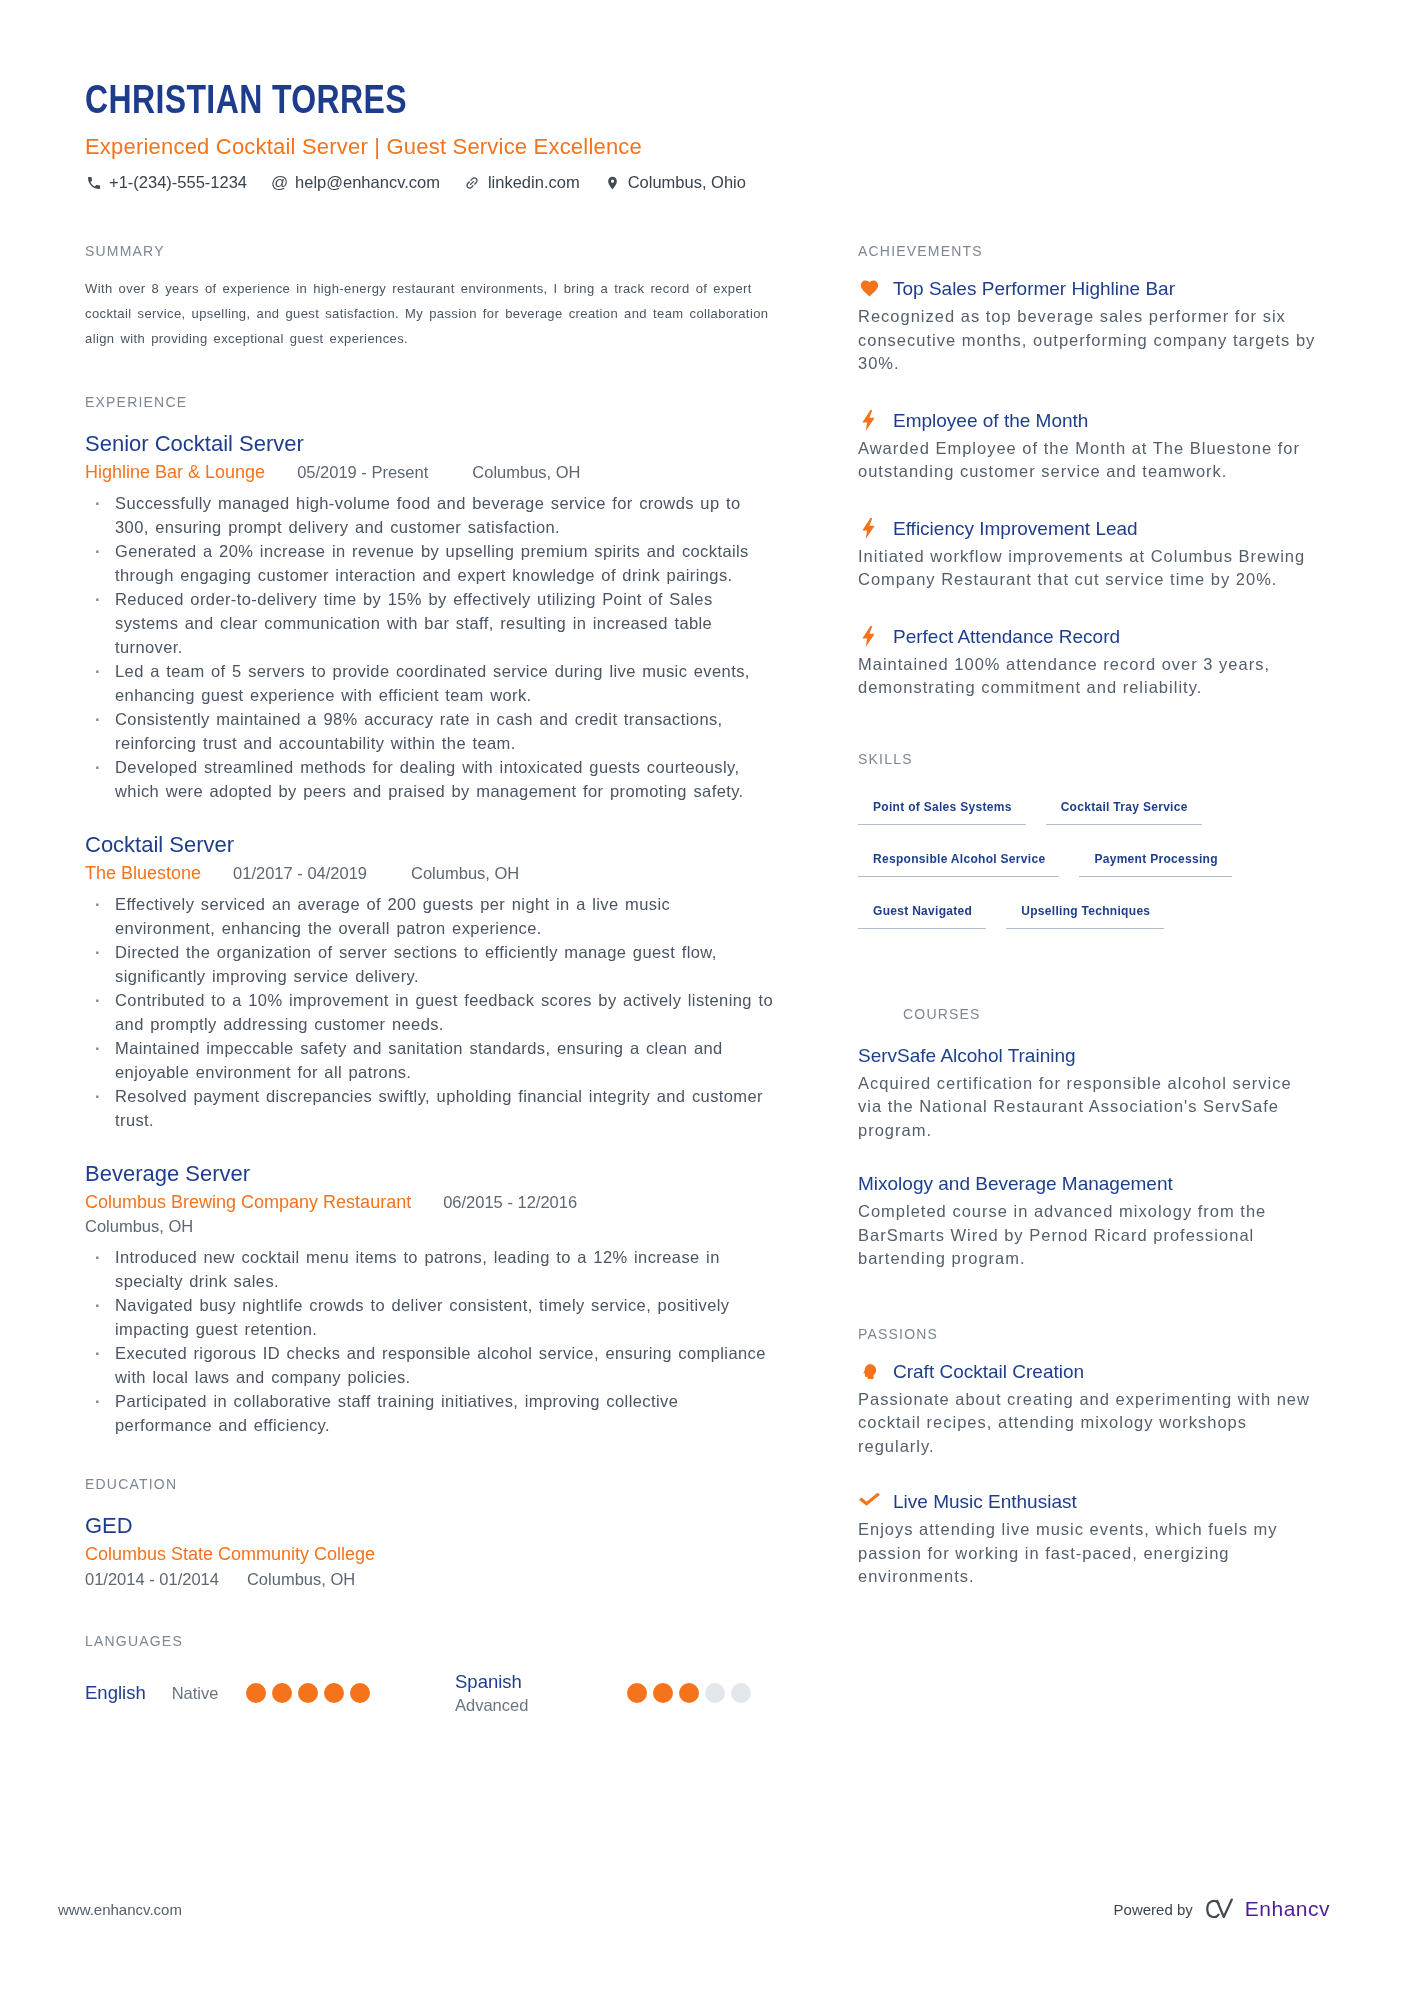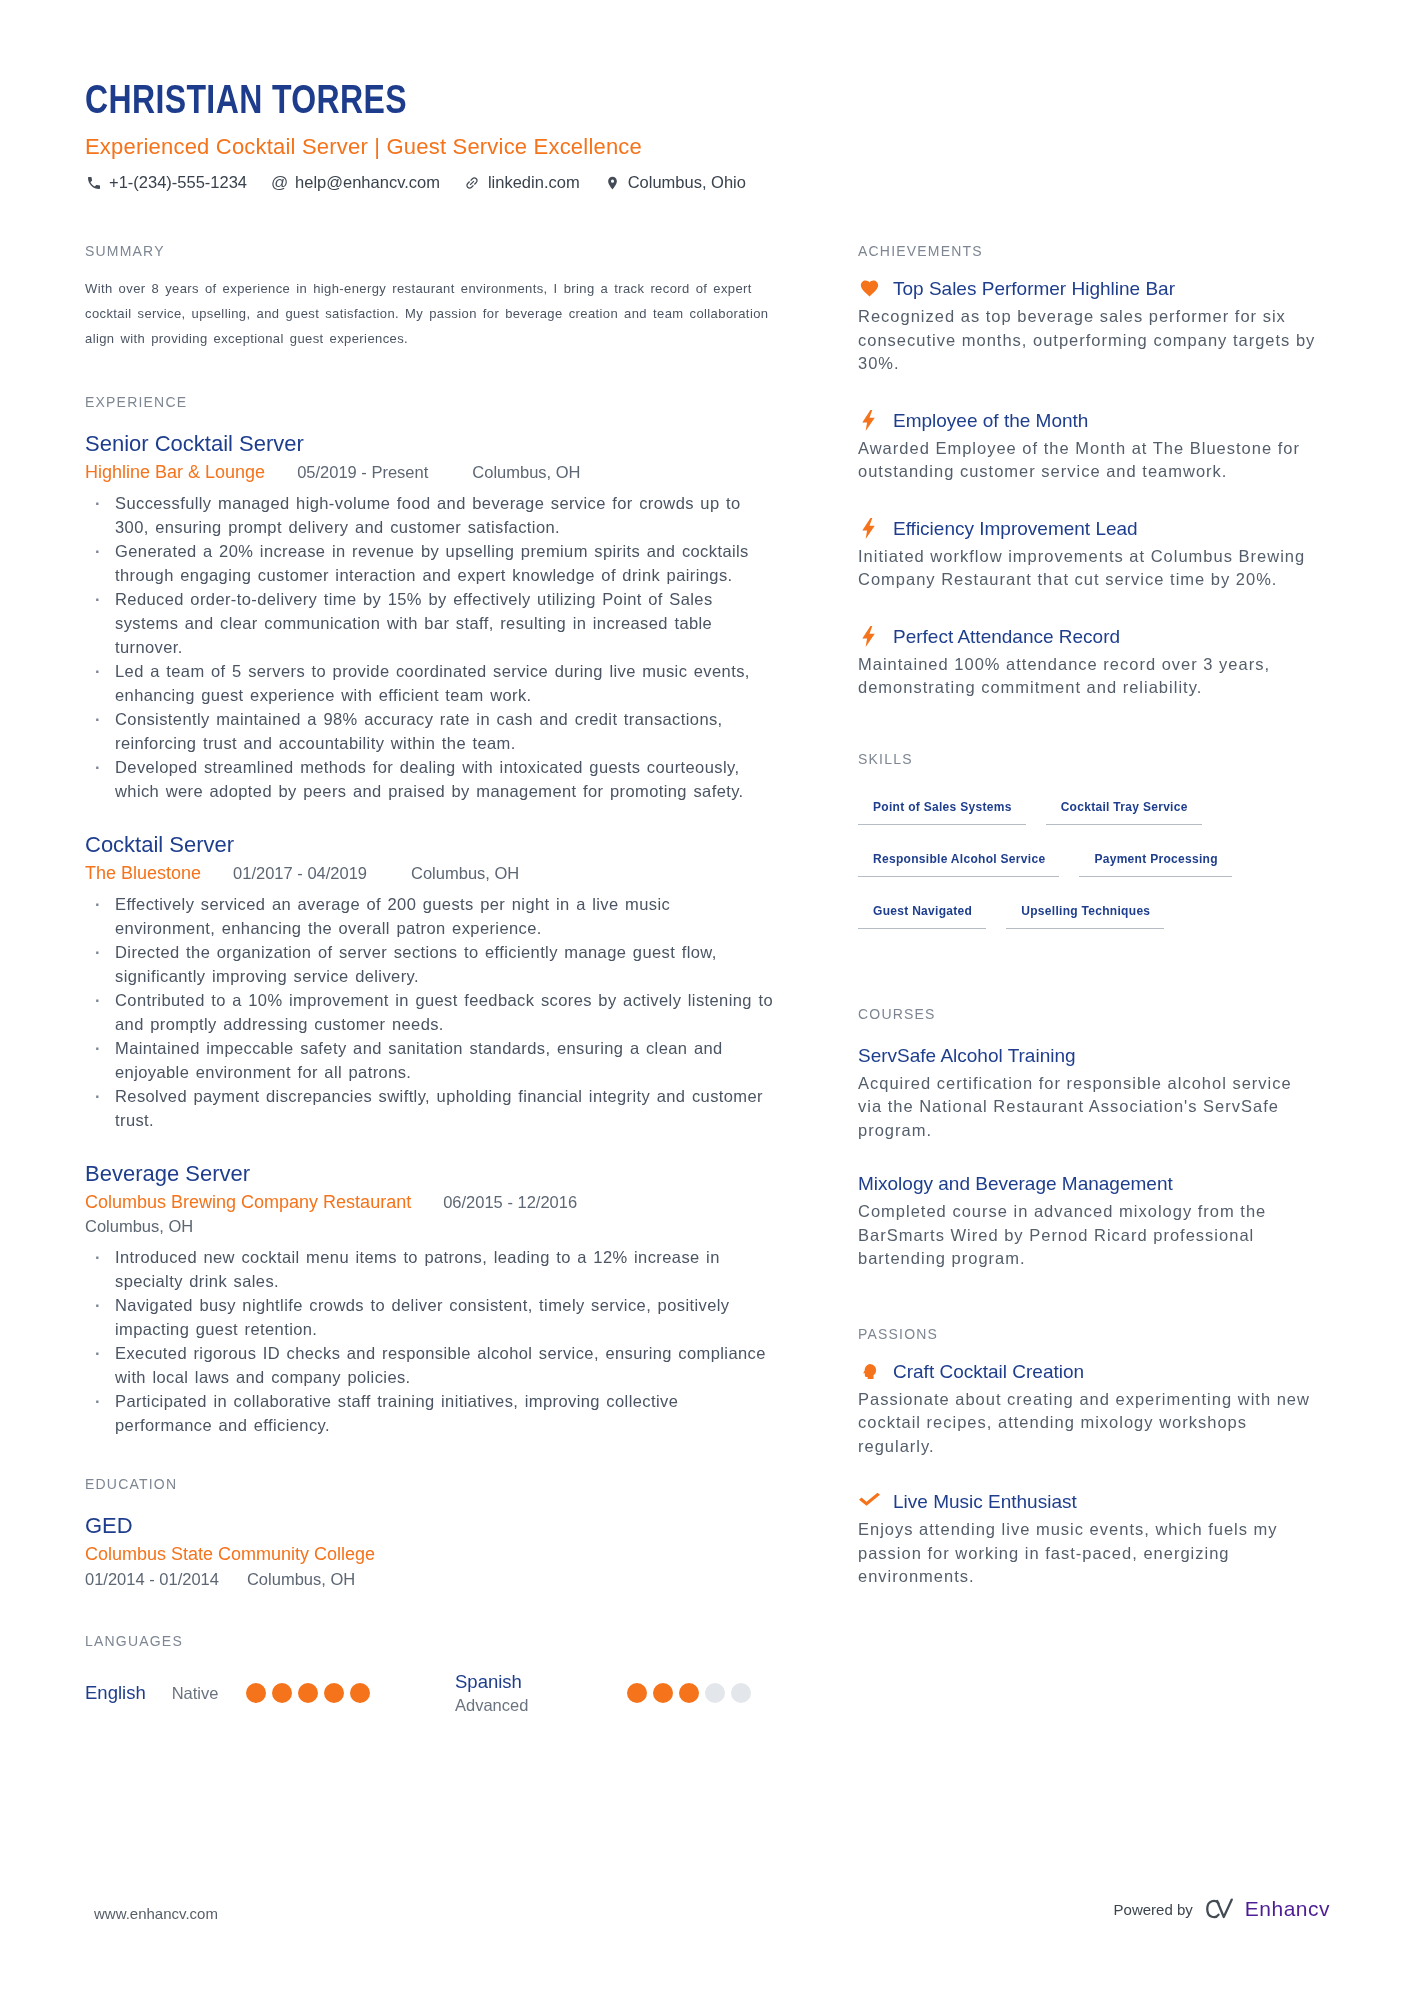--- a/index.html
+++ b/index.html
@@ -77,29 +77,29 @@
   .sec-ach .slabel{margin-bottom:18px;}
   .ach-item{margin-bottom:33px;}
 
   .sec-skills{margin-top:52px;}
   .sec-skills .slabel{margin-bottom:30px;}
   .skill-list{display:flex;flex-wrap:wrap;column-gap:20px;}
   .skill{font-size:12px;line-height:20px;font-weight:700;letter-spacing:.3px;color:#1e3e8d;
          padding:0 14px 7px 15px;border-bottom:1px solid #b6bcc4;margin-bottom:24px;}
 
   .sec-courses{margin-top:54px;}
-  .sec-courses .slabel{margin-bottom:22px;}
+  .sec-courses .slabel{margin-bottom:22px;margin-left:45px;}
   .course{margin-bottom:30px;}
 
   .sec-passions{margin-top:56px;}
   .sec-passions .slabel{margin-bottom:18px;}
   .passion-item{margin-bottom:32px;}
 
   
-  .footer{position:absolute;left:58px;right:80px;top:1896px;display:flex;align-items:flex-end;justify-content:space-between;margin-left:36px;}
+  .footer{position:absolute;left:58px;right:80px;top:1896px;display:flex;align-items:center;justify-content:space-between;}
   .footer-site{font-size:15px;color:#565e68;}
   .powered{display:flex;align-items:center;gap:10px;}
   .powered-label{font-size:15px;color:#3c444d;}
   .brand{display:flex;align-items:center;gap:8px;color:#434b54;}
   .brand-name{font-size:21px;font-weight:500;letter-spacing:.5px;color:#4c1d95;}
 </style>
 </head>
 <body>
 
 <div class="page">

